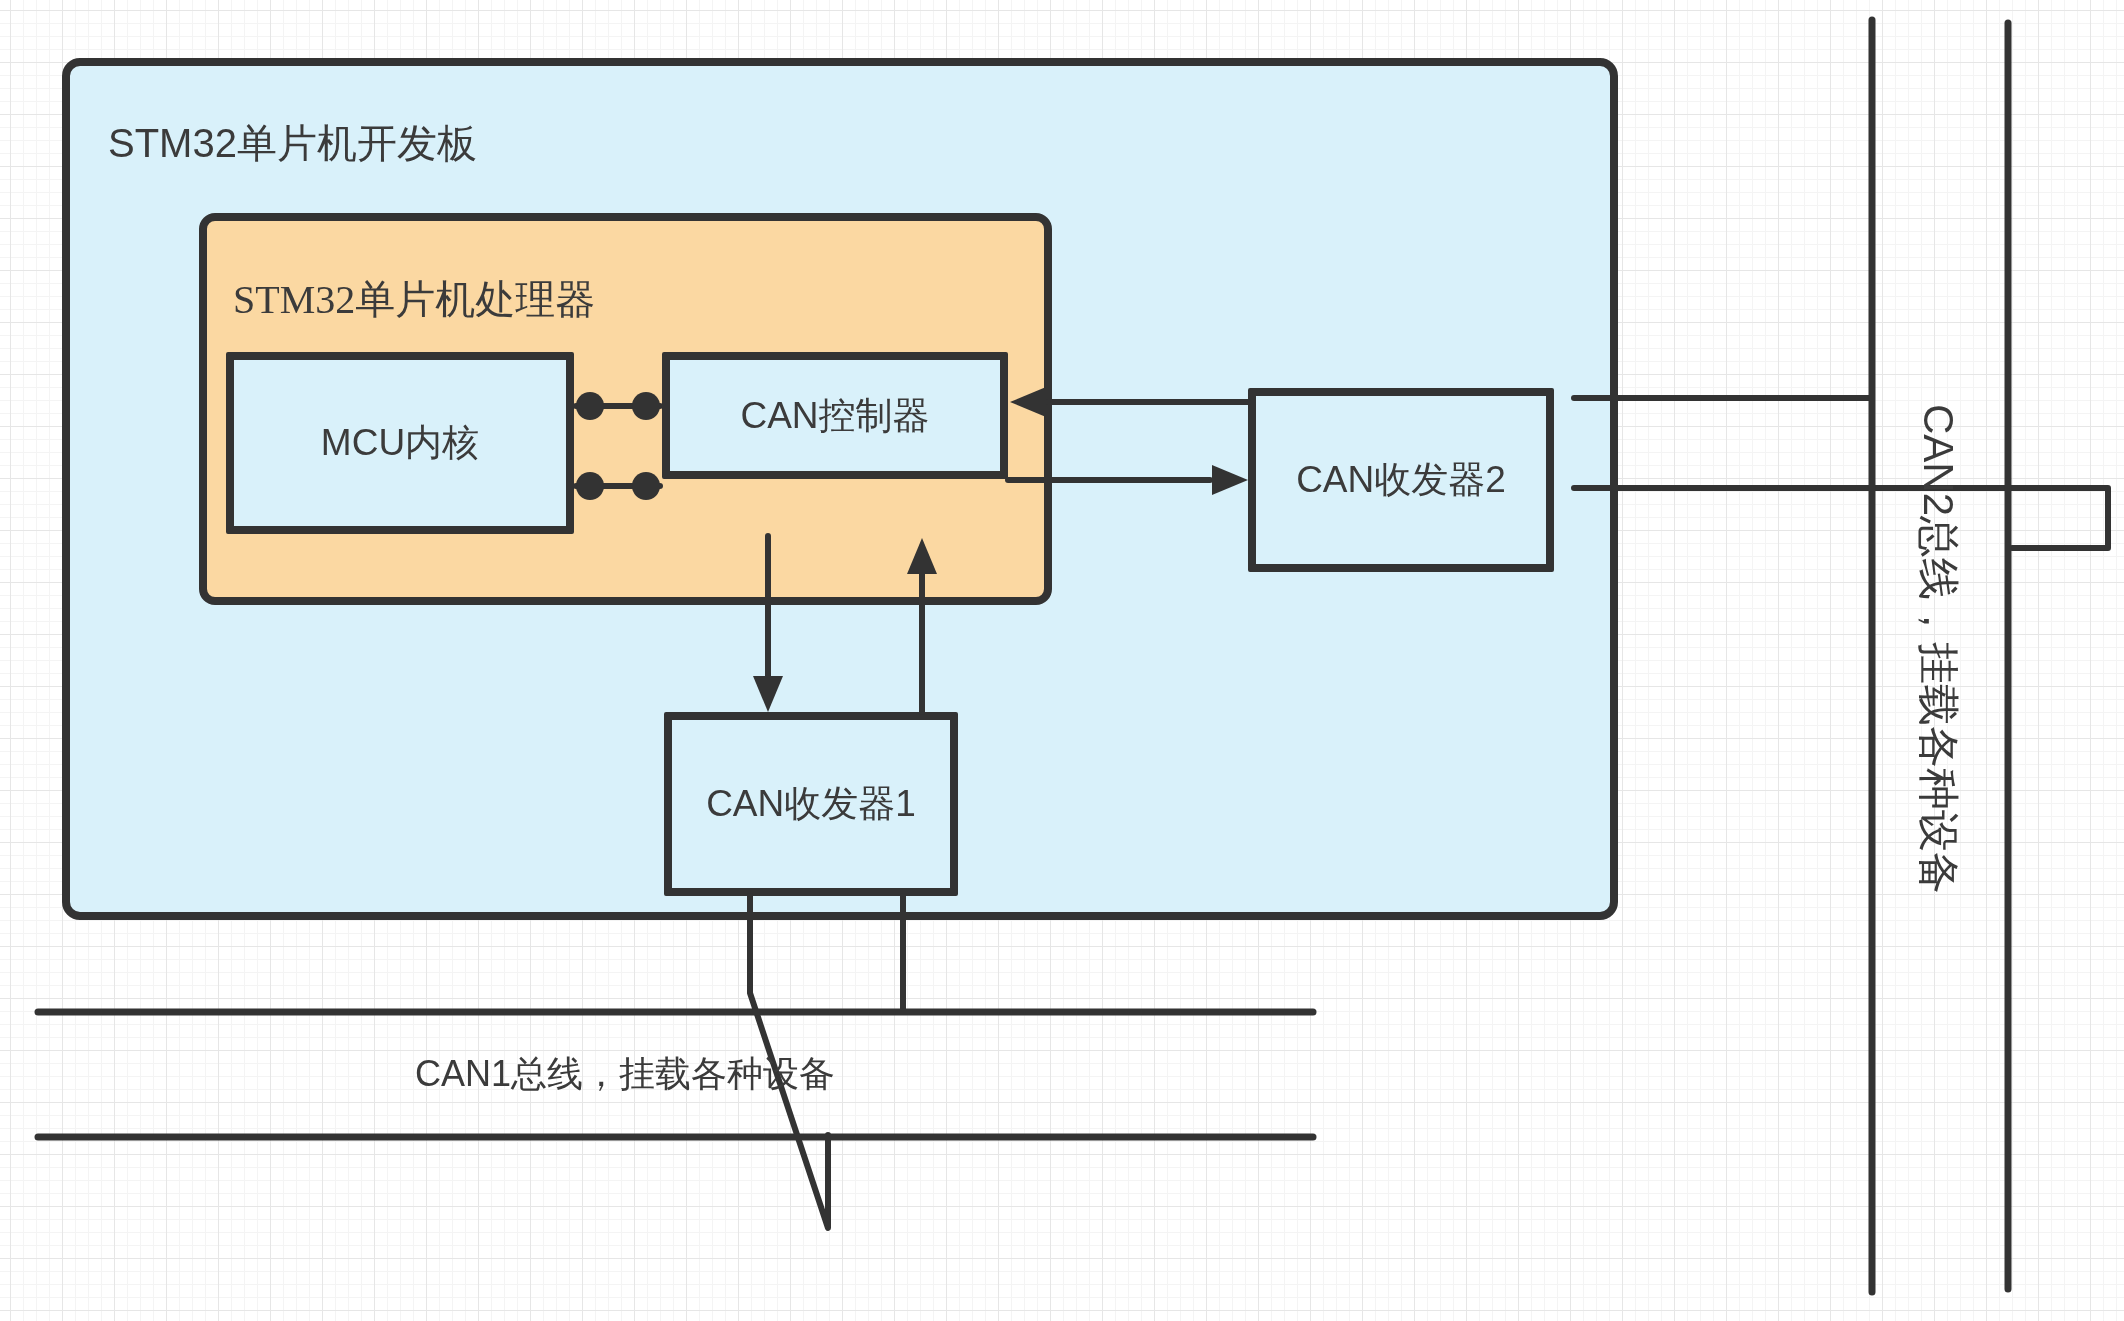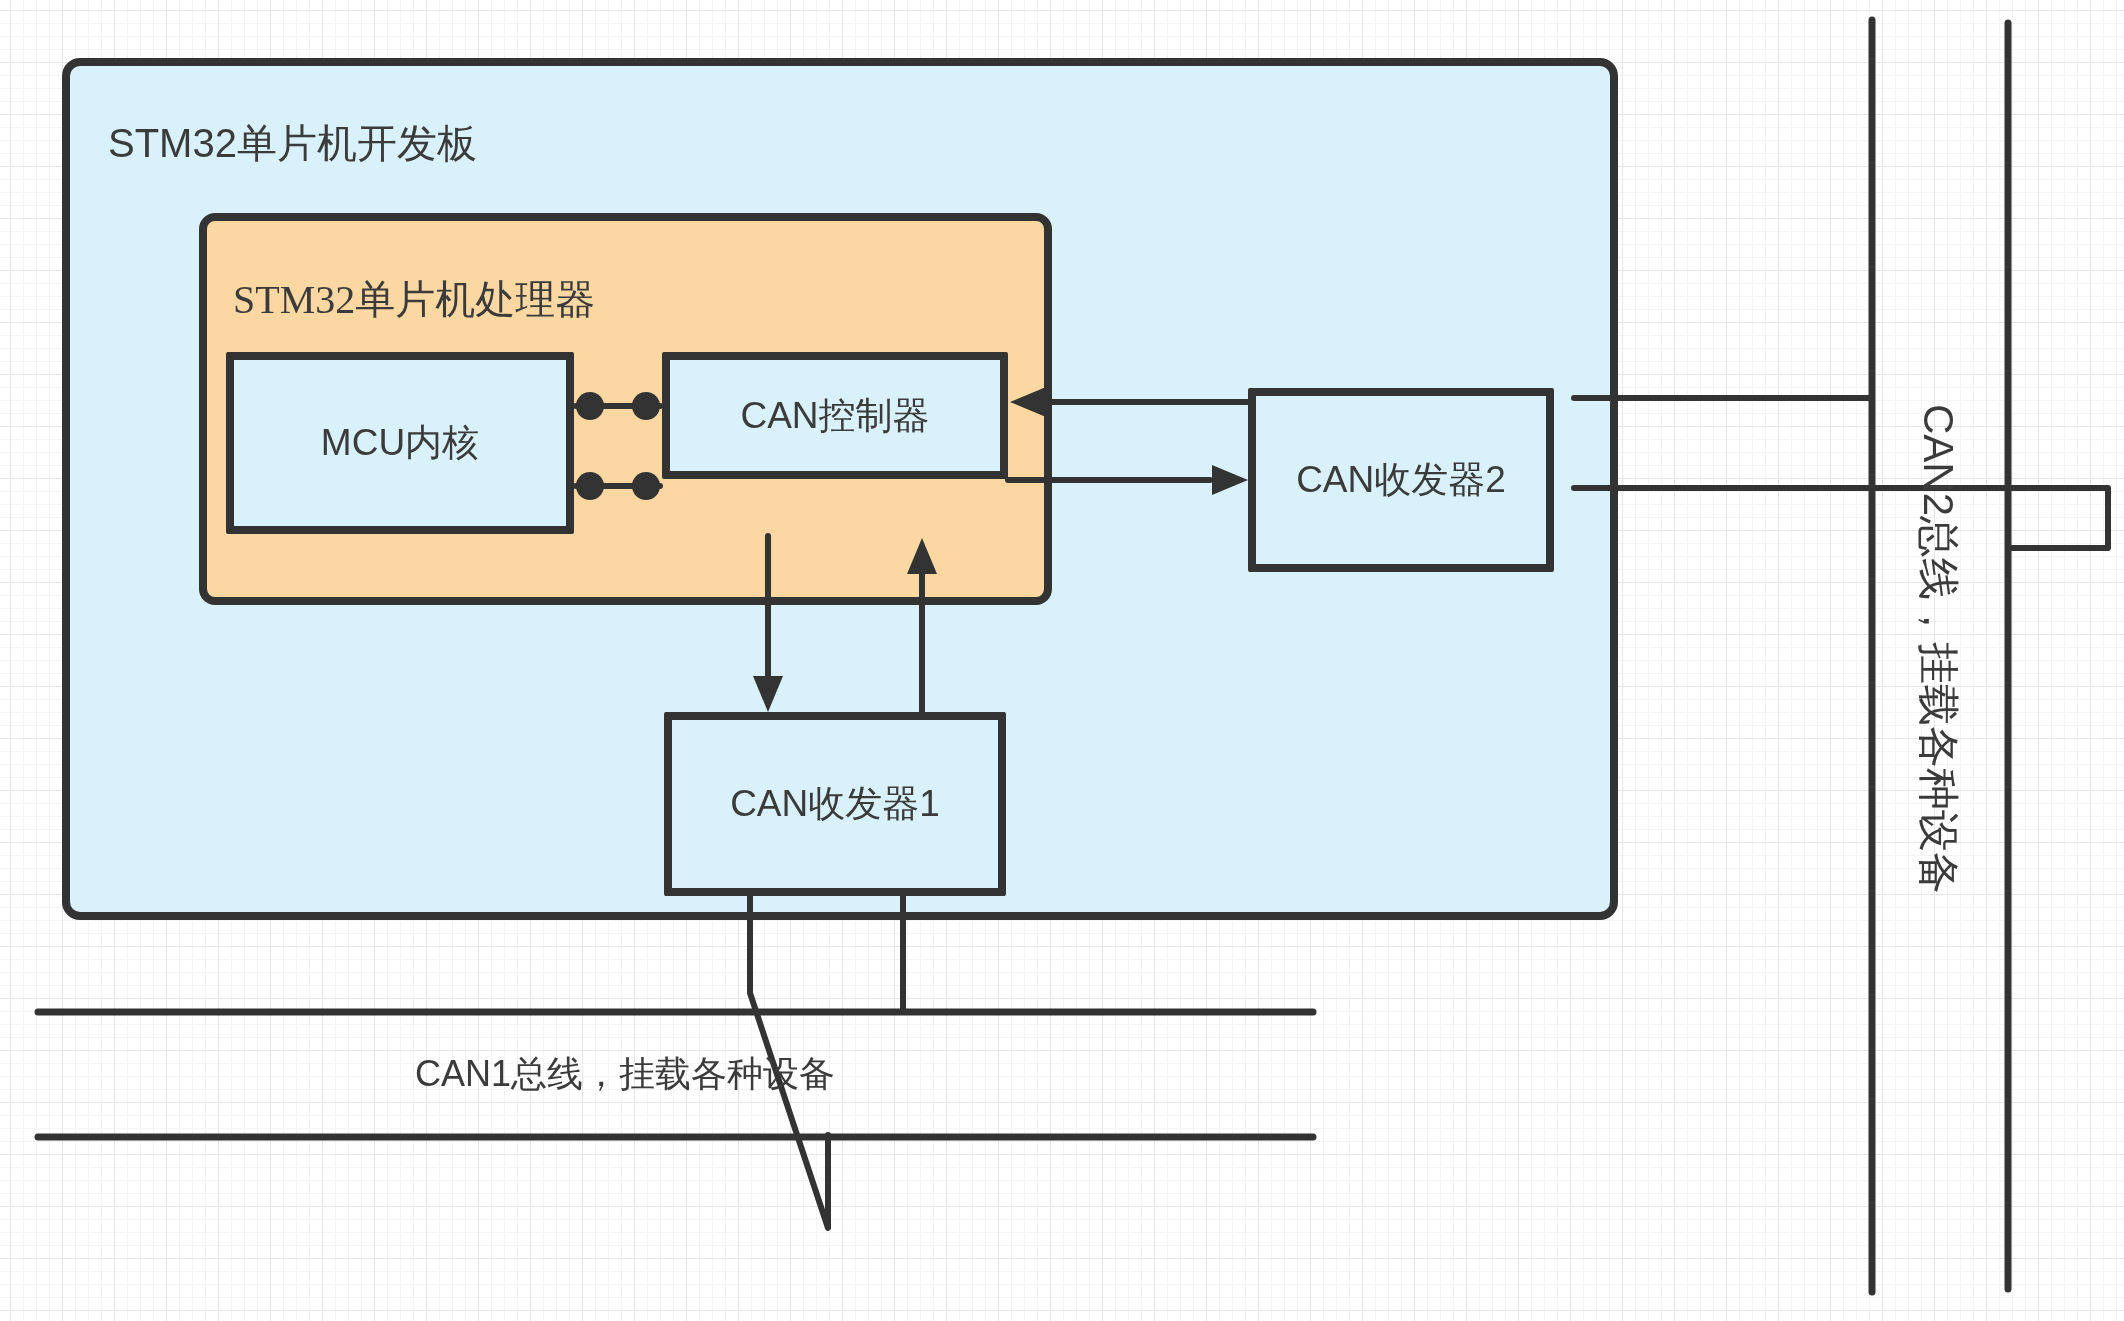--- a/index.html
+++ b/index.html
@@ -50,21 +50,21 @@
     display: flex;
     align-items: center;
     justify-content: center;
     font-size: 37px;
     z-index: 3;
     color: var(--text-color, #3b3b3b);
   }
   .node-mcu     { left: 226px;  top: 352px; width: 348px; height: 182px; }
   .node-ctrl    { left: 662px;  top: 352px; width: 346px; height: 127px; }
   .node-trans2  { left: 1248px; top: 352px; width: 306px; height: 184px; margin-top: 36px; }
-  .node-trans1  { left: 664px;  top: 712px; width: 342px; height: 184px; }
+  .node-trans1  { left: 664px;  top: 712px; width: 294px; height: 184px; }
 
   
   .label { z-index: 6; white-space: nowrap; }
   .board-title     { left: 108px; top: 116px; font-size: 40px; }
   .processor-title { left: 233px; top: 272px; font-size: 40px; font-family: Liberation Serif, serif; }
   .can1-label      { left: 415px; top: 1050px; font-size: 36px; }
   .can2-label {
     left: 1966px; top: 404px; font-size: 42px;
     transform: rotate(90deg);
     transform-origin: left top;

